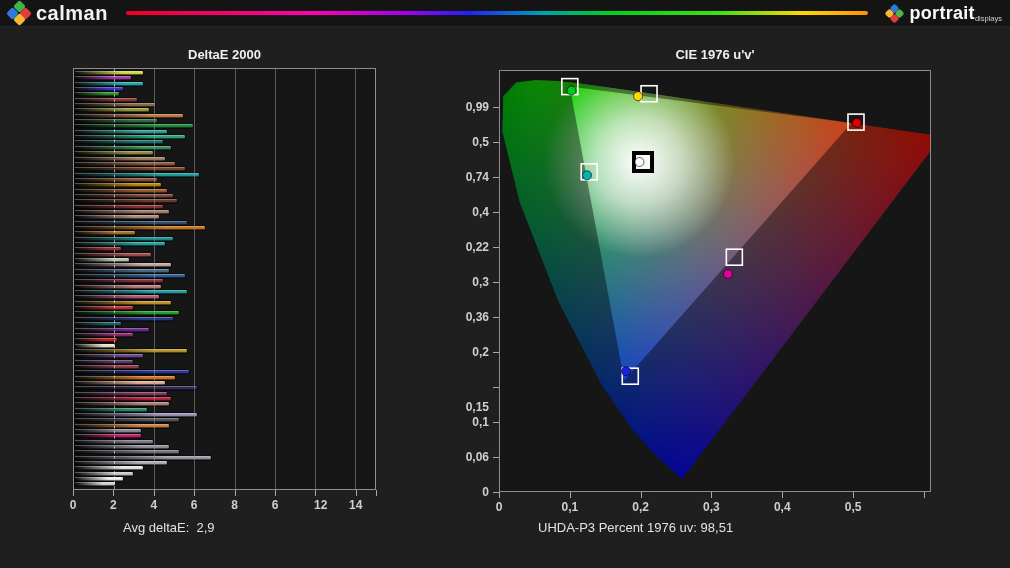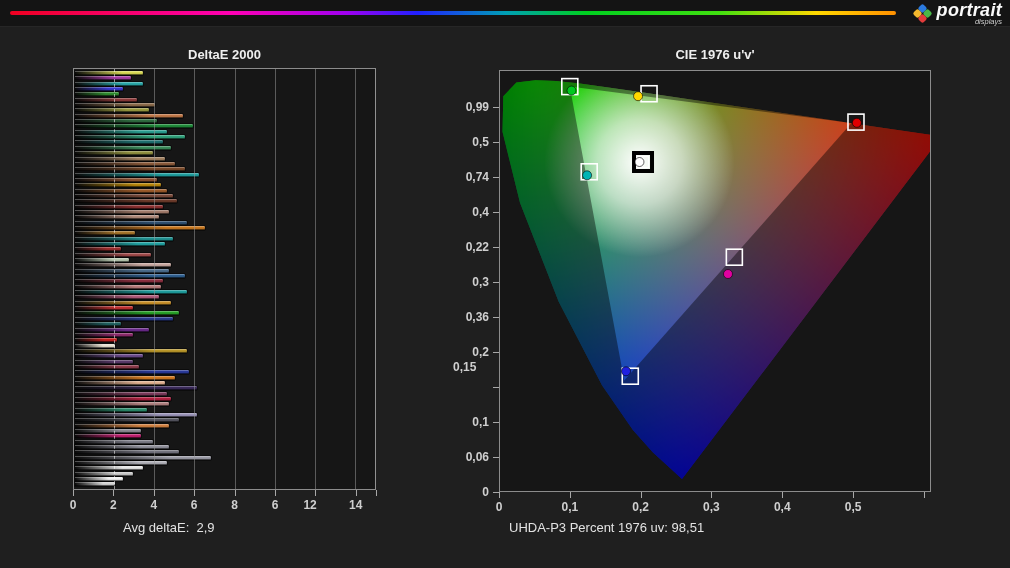--- a/index.html
+++ b/index.html
@@ -4,41 +4,50 @@
 <style>
   html,body{margin:0;padding:0;background:#1f1f1f;width:1010px;height:568px;overflow:hidden;
             font-family:"Liberation Sans",sans-serif;-webkit-font-smoothing:antialiased;}
   .banner{position:absolute;left:0;top:0;width:1010px;height:27px;background:#141414;
           display:flex;align-items:center;border-bottom:1px solid #262626;box-sizing:border-box;}
   .brand{display:flex;align-items:center;gap:6px;padding:0 8px;}
   .diamond-icon{position:relative;}
   .diamond-icon .q{position:absolute;transform:rotate(45deg);border-radius:2px;}
   .calman-text{color:#f2f2f2;font-size:20px;font-weight:bold;letter-spacing:.5px;line-height:1;}
   .spectrum{flex:1;height:4px;border-radius:2px;margin:0 10px;}
-  .portrait-wrap{display:flex;flex-direction:column;align-items:flex-end;line-height:1;font-style:italic;}
+  .portrait-wrap{display:flex;flex-direction:row;align-items:flex-end;line-height:1;}
   .portrait-text{color:#fafafa;font-size:18px;font-weight:bold;letter-spacing:.3px;}
   .portrait-sub{color:#cfcfcf;font-size:7.5px;margin-top:-1px;}
   .chart-title{position:absolute;top:47px;height:16px;text-align:center;color:#efefef;
                font-size:13px;font-weight:600;}
   .plot{position:absolute;background:#161616;border:1px solid #8c8c8c;box-sizing:border-box;}
   .axis-label{position:absolute;color:#cfcfcf;font-size:12px;font-weight:bold;white-space:nowrap;}
   .tick{position:absolute;background:#a8a8a8;}
   .footer-label{position:absolute;color:#e2e2e2;font-size:13px;white-space:pre;}
   
   #bar-holder{position:absolute;left:1px;top:0;right:0;bottom:0;display:flex;flex-direction:column;
               justify-content:space-between;padding:2px 0;}
   .bar{height:4px;border-radius:0 1px 1px 0;
        box-shadow:inset 0 1px 0 rgba(255,255,255,.28), inset 0 -1px 1px rgba(0,0,0,.65);}
   .gridline{position:absolute;top:0;bottom:0;width:1px;}
   svg{display:block;isolation:isolate;}
 </style>
 </head>
 <body>
 
 <div class="banner">
+  <div class="brand">
+    <div class="diamond-icon" id="calman-icon" style="width:22px;height:22px;">
+        <div class="q" style="width: 9px; height: 9px; left: 6.5px; top: 0px; background: rgb(61, 181, 74);"></div>
+        <div class="q" style="width: 9px; height: 9px; left: 13px; top: 6.5px; background: rgb(226, 59, 59);"></div>
+        <div class="q" style="width: 9px; height: 9px; left: 6.5px; top: 13px; background: rgb(245, 184, 46);"></div>
+        <div class="q" style="width: 9px; height: 9px; left: 0px; top: 6.5px; background: rgb(43, 122, 222);"></div>
+      </div>
+    <span class="calman-text">calman</span>
+  </div>
   <div class="spectrum" id="spectrum-bar" style="background: linear-gradient(90deg, rgb(240, 0, 32) 0%, rgb(255, 0, 180) 25%, rgb(160, 0, 240) 38%, rgb(32, 32, 255) 46%, rgb(0, 160, 180) 56%, rgb(0, 208, 32) 65%, rgb(64, 224, 16) 80%, rgb(255, 216, 0) 91%, rgb(255, 144, 0) 100%);"></div>
   <div class="brand">
     <div class="diamond-icon" id="portrait-icon" style="width:17px;height:17px;">
         <div class="q" style="width: 7px; height: 7px; left: 5px; top: 0px; background: rgb(43, 122, 222);"></div>
         <div class="q" style="width: 7px; height: 7px; left: 10px; top: 5px; background: rgb(74, 183, 72);"></div>
         <div class="q" style="width: 7px; height: 7px; left: 5px; top: 10px; background: rgb(226, 59, 59);"></div>
         <div class="q" style="width: 7px; height: 7px; left: 0px; top: 5px; background: rgb(245, 184, 46);"></div>
       </div>
     <div class="portrait-wrap">
       <span class="portrait-text">portrait</span>
@@ -147,21 +156,21 @@
     <div class="axis-label" style="left: 101.4px; top: 498px; width: 24px; text-align: center;">2</div>
     <div class="tick" style="left: 153.8px; top: 490px; width: 1px; height: 6px;"></div>
     <div class="axis-label" style="left: 141.8px; top: 498px; width: 24px; text-align: center;">4</div>
     <div class="tick" style="left: 194.2px; top: 490px; width: 1px; height: 6px;"></div>
     <div class="axis-label" style="left: 182.2px; top: 498px; width: 24px; text-align: center;">6</div>
     <div class="tick" style="left: 234.6px; top: 490px; width: 1px; height: 6px;"></div>
     <div class="axis-label" style="left: 222.6px; top: 498px; width: 24px; text-align: center;">8</div>
     <div class="tick" style="left: 275px; top: 490px; width: 1px; height: 6px;"></div>
     <div class="axis-label" style="left: 263px; top: 498px; width: 24px; text-align: center;">6</div>
     <div class="tick" style="left: 315.4px; top: 490px; width: 1px; height: 6px;"></div>
-    <div class="axis-label" style="left: 303.4px; top: 498px; width: 24px; text-align: left;">12</div>
+    <div class="axis-label" style="left: 303.4px; top: 498px; width: 24px; text-align: right;">12</div>
     <div class="tick" style="left: 355.8px; top: 490px; width: 1px; height: 6px;"></div>
     <div class="axis-label" style="left: 343.8px; top: 498px; width: 24px; text-align: center;">14</div>
     <div class="tick" style="left: 376px; top: 490px; width: 1px; height: 6px;"></div>
   </div>
 <div class="footer-label" style="left:123px;top:520px;">Avg deltaE:  2,9</div>
 
 <div class="chart-title" style="left:499px;width:432px;">CIE 1976 u'v'</div>
 <div class="plot" id="cie-plot" style="left:499px;top:70px;width:432px;height:422px;">
     <svg viewBox="0 0 430 420" width="100%" height="100%" preserveAspectRatio="none">
       <defs>
@@ -242,31 +251,31 @@
     <div class="tick" style="left: 853.098px; top: 492px; width: 1px; height: 6px;"></div>
     <div class="axis-label" style="left: 837.098px; top: 500px; width: 32px; text-align: center;">0,5</div>
     <div class="tick" style="left: 923.918px; top: 492px; width: 1px; height: 6px;"></div>
     <div class="tick" style="left: 493px; top: 492px; width: 6px; height: 1px;"></div>
     <div class="axis-label" style="left: 453px; top: 485px; width: 36px; text-align: right;">0</div>
     <div class="tick" style="left: 493px; top: 457px; width: 6px; height: 1px;"></div>
     <div class="axis-label" style="left: 453px; top: 450px; width: 36px; text-align: right;">0,06</div>
     <div class="tick" style="left: 493px; top: 422px; width: 6px; height: 1px;"></div>
     <div class="axis-label" style="left: 453px; top: 415px; width: 36px; text-align: right;">0,1</div>
     <div class="tick" style="left: 493px; top: 387px; width: 6px; height: 1px;"></div>
-    <div class="axis-label" style="left: 453px; top: 360px; width: 36px; text-align: left;">0,15</div>
+    <div class="axis-label" style="left: 453px; top: 400px; width: 36px; text-align: right;">0,15</div>
     <div class="tick" style="left: 493px; top: 352px; width: 6px; height: 1px;"></div>
     <div class="axis-label" style="left: 453px; top: 345px; width: 36px; text-align: right;">0,2</div>
     <div class="tick" style="left: 493px; top: 317px; width: 6px; height: 1px;"></div>
     <div class="axis-label" style="left: 453px; top: 310px; width: 36px; text-align: right;">0,36</div>
     <div class="tick" style="left: 493px; top: 282px; width: 6px; height: 1px;"></div>
     <div class="axis-label" style="left: 453px; top: 275px; width: 36px; text-align: right;">0,3</div>
     <div class="tick" style="left: 493px; top: 247px; width: 6px; height: 1px;"></div>
     <div class="axis-label" style="left: 453px; top: 240px; width: 36px; text-align: right;">0,22</div>
     <div class="tick" style="left: 493px; top: 212px; width: 6px; height: 1px;"></div>
     <div class="axis-label" style="left: 453px; top: 205px; width: 36px; text-align: right;">0,4</div>
     <div class="tick" style="left: 493px; top: 177px; width: 6px; height: 1px;"></div>
     <div class="axis-label" style="left: 453px; top: 170px; width: 36px; text-align: right;">0,74</div>
     <div class="tick" style="left: 493px; top: 142px; width: 6px; height: 1px;"></div>
     <div class="axis-label" style="left: 453px; top: 135px; width: 36px; text-align: right;">0,5</div>
     <div class="tick" style="left: 493px; top: 107px; width: 6px; height: 1px;"></div>
     <div class="axis-label" style="left: 453px; top: 100px; width: 36px; text-align: right;">0,99</div>
   </div>
-<div class="footer-label" style="left:509px;top:520px;">UHDA-P3 Percent 1976 uv: 98,51</div>
+<div class="footer-label" style="left:538px;top:520px;">UHDA-P3 Percent 1976 uv: 98,51</div>
 
 </body></html>

